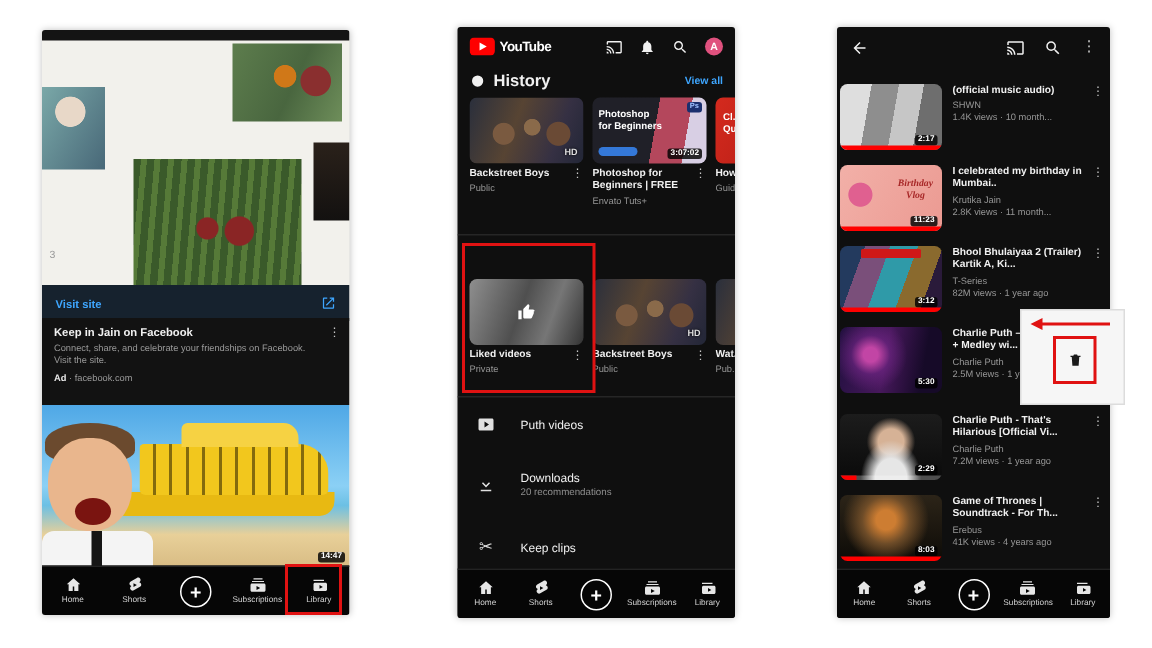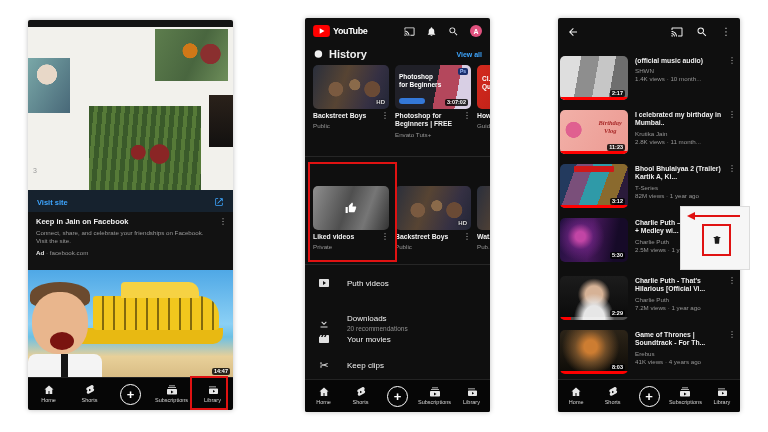--- a/index.html
+++ b/index.html
@@ -336,28 +336,20 @@
   </div>
   <div class="menu-item" style="top:278px;height:30px;margin-top:12px;">
     <svg viewBox="0 0 24 24">
         <path d="M12 3v10l-4-4-1.4 1.4L12 16l5.4-5.6L16 9l-4 4V3h0zM5 19h14v2H5z"></path>
       </svg>
     <div class="menu-text">
       <span class="menu-label">Downloads</span>
       <span class="menu-sub">20 recommendations</span>
     </div>
   </div>
-  <div class="menu-item" style="top:308px;height:26px;">
-    <svg viewBox="0 0 24 24">
-        <path d="M3 8l2-4h3L6 8h3l2-4h3l-2 4h3l2-4h3c1.1 0 2 .9 2 2v12c0 1.1-.9 2-2 2H4c-1.1 0-2-.9-2-2V8h1z"></path>
-      </svg>
-    <div class="menu-text">
-        <span class="menu-label">Your movies</span>
-      </div>
-  </div>
   <div class="menu-item" style="top:334px;height:26px;">
     <span class="scissors">✂</span>
     <div class="menu-text">
         <span class="menu-label">Keep clips</span>
       </div>
   </div>
 
   <div class="nav">
     <div class="nav-item">
       <svg viewBox="0 0 24 24">

